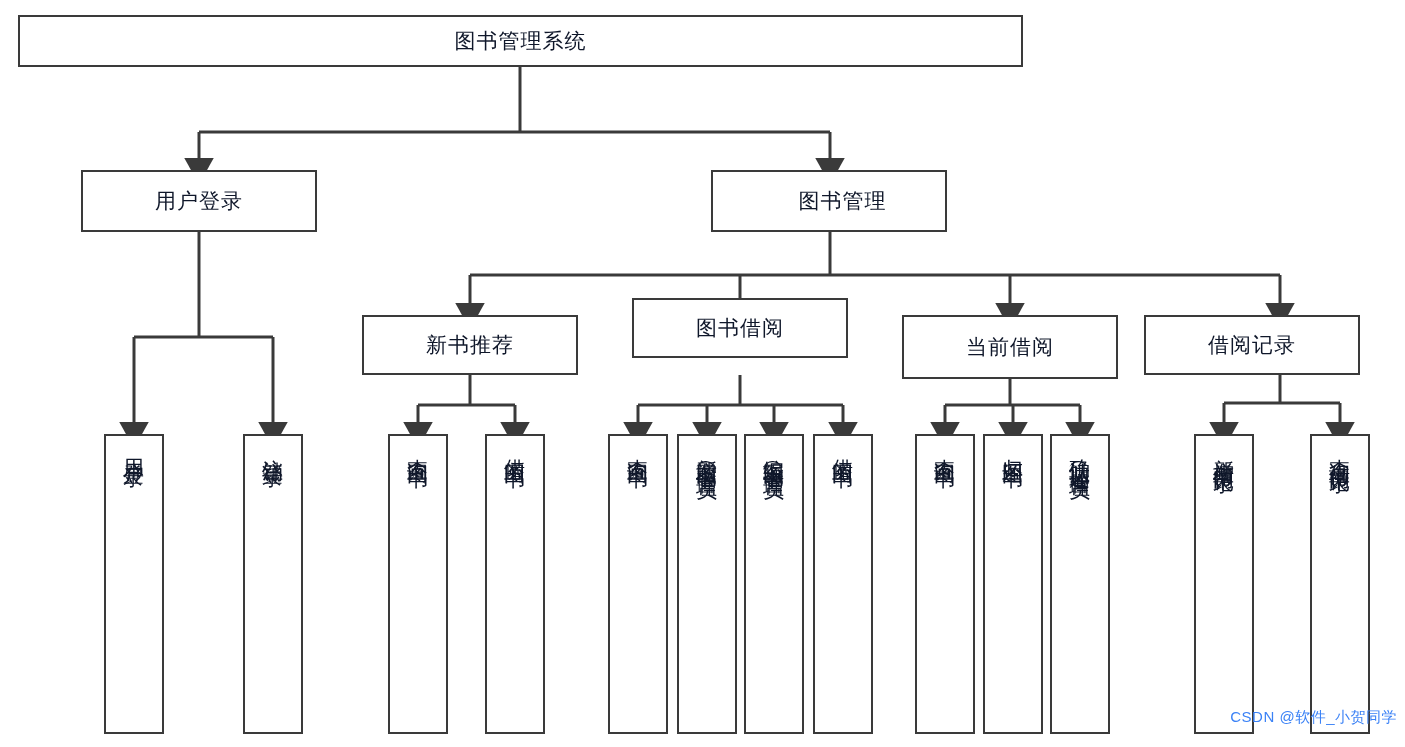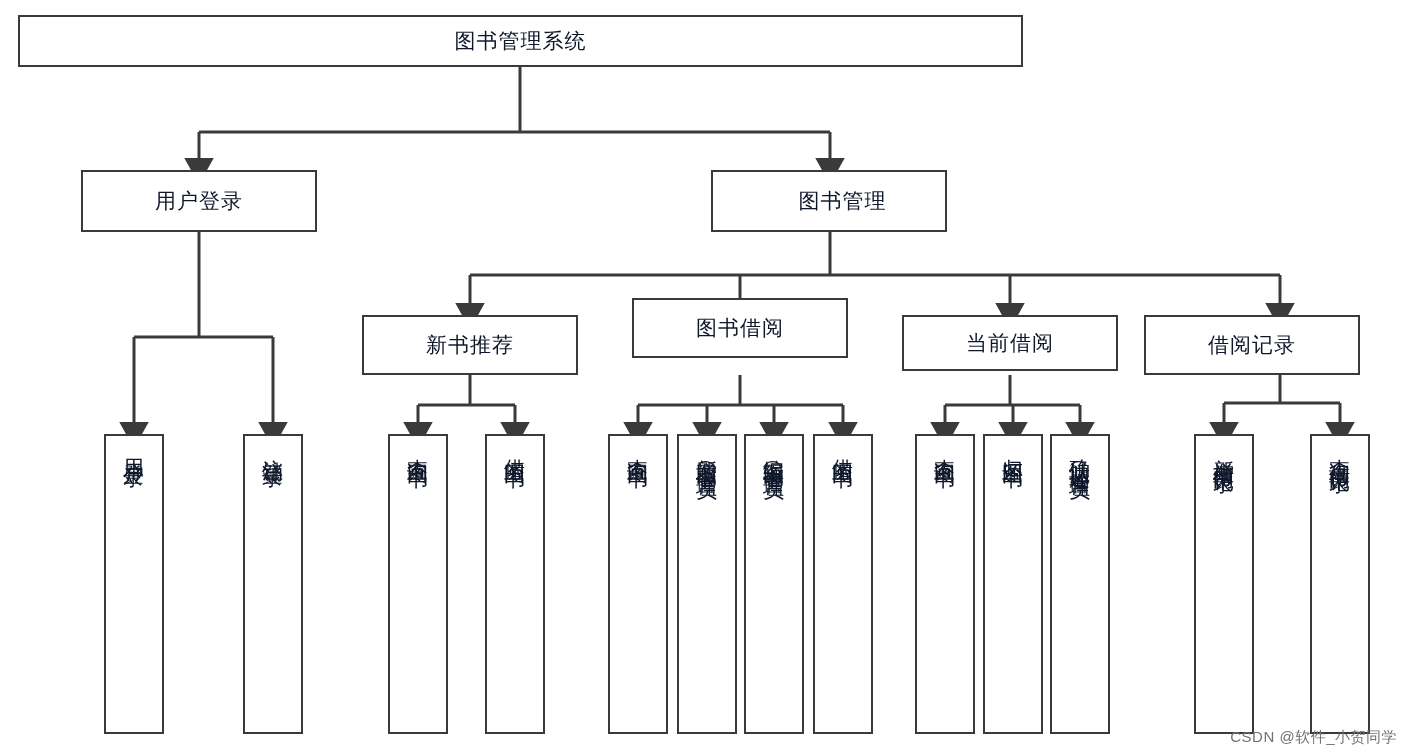--- a/index.html
+++ b/index.html
@@ -53,23 +53,23 @@
     writing-mode: vertical-rl;
     text-orientation: upright;
     font-size: 21px;
     letter-spacing: 3px;
     line-height: 1;
     white-space: nowrap;
   }
   #watermark {
     position: absolute;
     right: 8px;
-    bottom: 0;
+    bottom: 20px;
     font-size: 15px;
-    color: #737373;
+    color: #3b82f6;
     letter-spacing: 0.5px;
     white-space: nowrap;
     pointer-events: none;
   }
 </style>
 </head>
 <body>
 
 <div id="canvas">
 
@@ -133,21 +133,21 @@
   <div class="node h-node" style="left:711px; top:170px; width:236px; height:62px;padding-left:27px;">
     <span class="label">图书管理</span>
   </div>
 
   <div class="node h-node" style="left:362px; top:315px; width:216px; height:60px;">
     <span class="label">新书推荐</span>
   </div>
   <div class="node h-node" style="left:632px; top:298px; width:216px; height:60px;">
     <span class="label">图书借阅</span>
   </div>
-  <div class="node h-node" style="left:902px; top:315px; width:216px; height:56px;">
+  <div class="node h-node" style="left:902px; top:315px; width:216px; height:64px;">
     <span class="label">当前借阅</span>
   </div>
   <div class="node h-node" style="left:1144px; top:315px; width:216px; height:60px;">
     <span class="label">借阅记录</span>
   </div>
 
   <div class="node v-node" style="left:104px; top:434px; width:60px; height:300px;">
     <span class="label">用户登录</span>
   </div>
   <div class="node v-node" style="left:243px; top:434px; width:60px; height:300px;">

